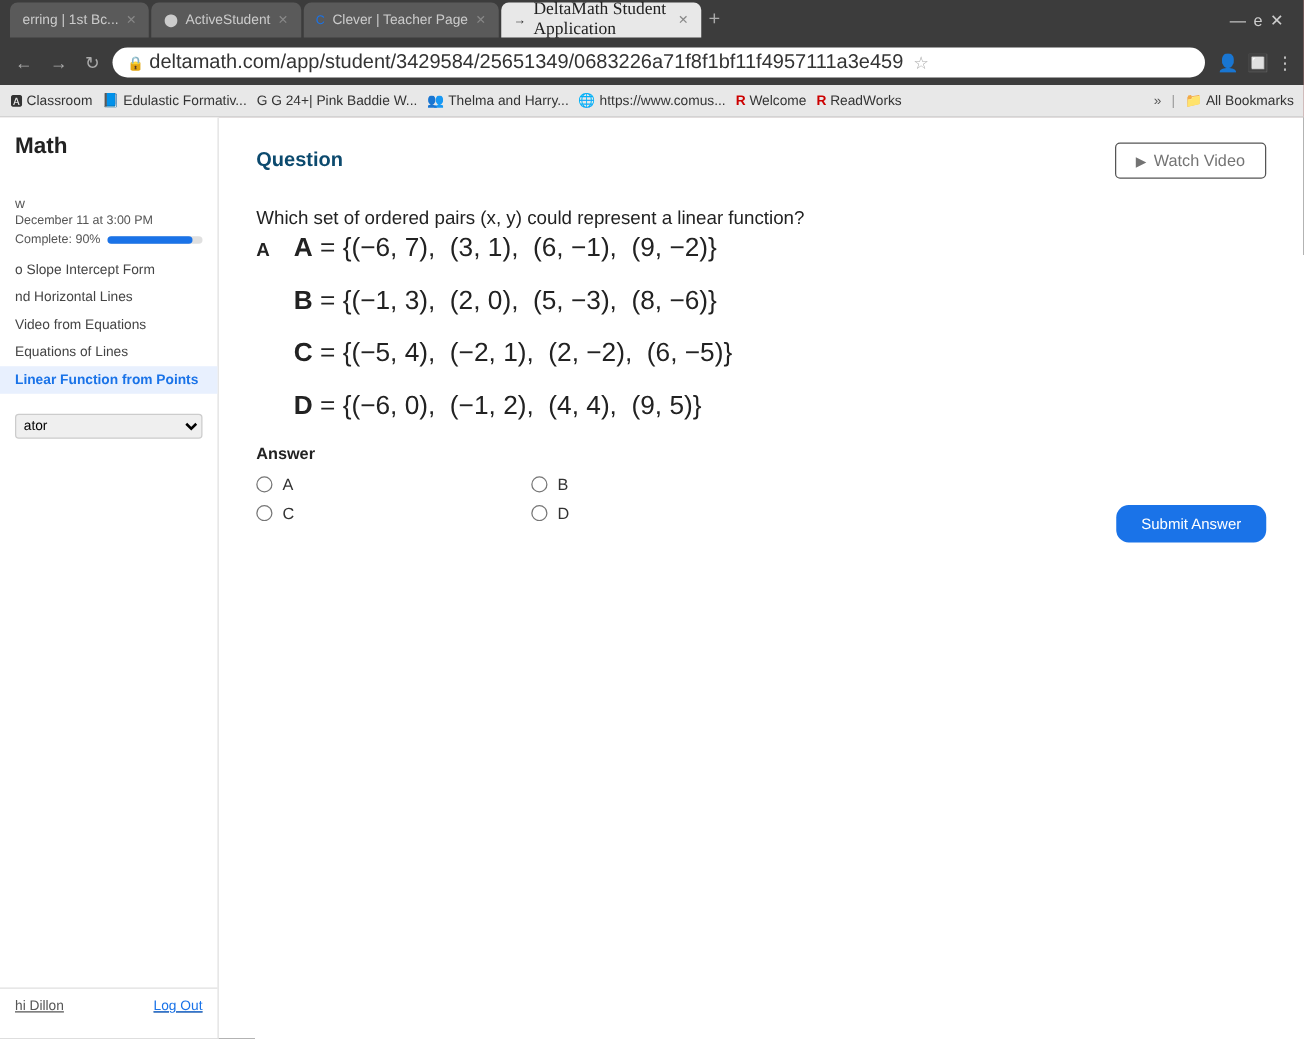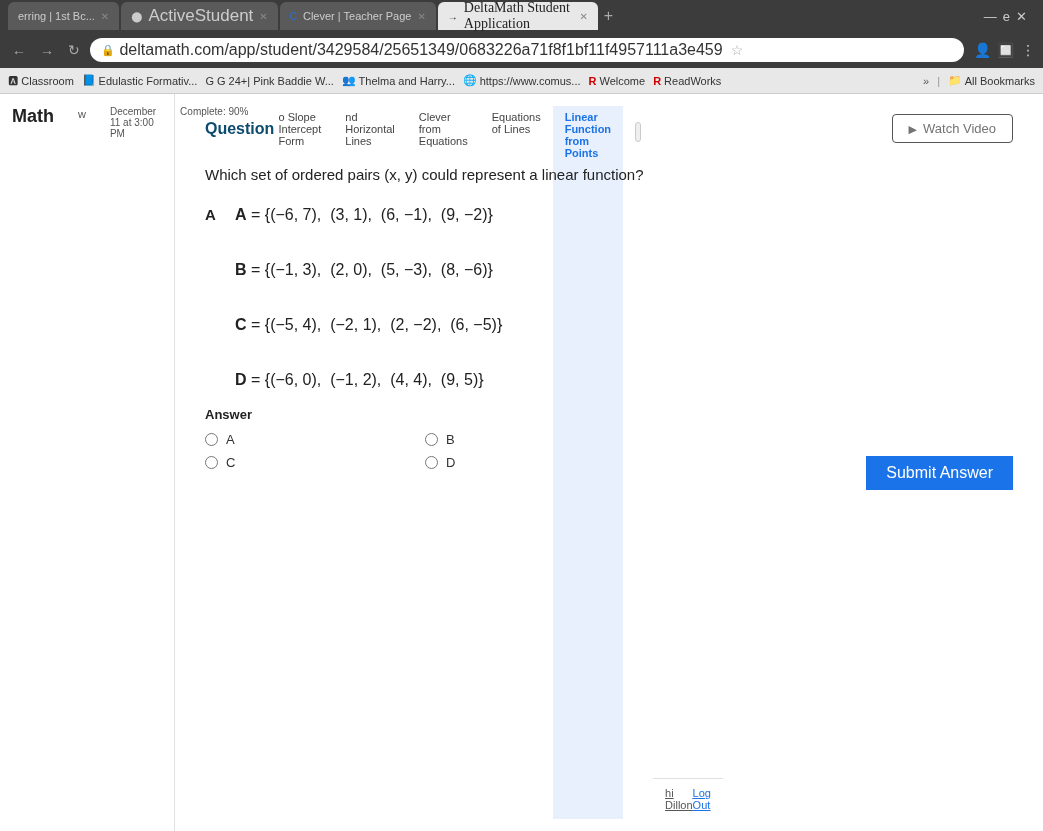--- a/index.html
+++ b/index.html
@@ -24,26 +24,26 @@
     .bookmark-item { display: flex; align-items: center; gap: 3px; cursor: pointer; white-space: nowrap; }
     .bm-icon { font-size: 11px; }
     .bm-more { margin-left: auto; font-size: 11px; color: #555; cursor: pointer; }
     .bm-divider { color: #999; }
     .bm-folder { font-size: 11px; }
 
     
     .app-container { display: flex; background: #fff; height: calc(831px - 94px); width: 100%; }
 
     
-    .sidebar { width: 175px; background: #fff; border-right: 1px solid #e0e0e0; padding: 12px 0; display: flex; flex-direction: row; font-size: 12px; color: #333; }
+    .sidebar { width: 175px; background: #fff; border-right: 1px solid #e0e0e0; padding: 12px 0; display: flex; flex-direction: column; font-size: 12px; color: #333; }
     .sidebar-title { font-size: 18px; font-weight: bold; color: #222; padding: 0 12px 8px; }
     .sidebar-spacer { height: 20px; }
     .sidebar-subtitle { font-size: 11px; color: #555; padding: 2px 12px; }
     .sidebar-due { font-size: 10px; color: #555; padding: 0 12px 4px; }
-    .sidebar-progress-row { display: flex; align-items: flex-start; gap: 6px; padding: 0 12px 8px; }
+    .sidebar-progress-row { display: flex; align-items: center; gap: 6px; padding: 0 12px 8px; }
     .sidebar-progress-label { font-size: 10px; color: #555; white-space: nowrap; }
     .sidebar-progress-bar-bg { flex: 1; background: #e0e0e0; border-radius: 4px; height: 6px; }
     .sidebar-progress-bar-fill { background: #1a73e8; border-radius: 4px; height: 6px; }
     .sidebar-item { padding: 5px 12px; cursor: pointer; font-size: 11px; color: #444; }
     .sidebar-item.active { background: #e8f0fe; color: #1a73e8; font-weight: bold; }
     .sidebar-footer { margin-top: auto; padding: 8px 12px; font-size: 11px; color: #555; border-top: 1px solid #e0e0e0; display: flex; justify-content: space-between; text-decoration: underline; }
     .sidebar-dropdown { padding: 16px 12px; }
     .sidebar-select { font-size: 11px; width: 100%; border: 1px solid #ccc; border-radius: 3px; padding: 2px; }
 
     
@@ -52,45 +52,45 @@
     .question-label { font-size: 16px; font-weight: bold; color: #0c4a6e; }
     .header-buttons { display: flex; gap: 10px; }
     .watch-video-btn { display: flex; align-items: center; gap: 6px; border: 1px solid #555; border-radius: 4px; padding: 6px 16px; font-size: 13px; cursor: pointer; background: #fff; color: #737373; }
     .show-examples-btn { border: 1px solid #555; border-radius: 4px; padding: 6px 16px; font-size: 13px; cursor: pointer; background: #fff; color: #333; }
 
     .question-text { font-size: 15px; color: #222; line-height: 1.6; }
 
     .answer-choices { font-size: 15px; color: #222; }
     .choice-row { margin-bottom: 18px; display: flex; align-items: baseline; gap: 10px; }
     .choice-label { font-weight: bold; min-width: 20px; }
-    .choice-math { font-size: 16px; margin-top: 19px; }
+    .choice-math { font-size: 21px; }
 
     .answer-section { }
     .answer-label { font-size: 13px; font-weight: bold; color: #222; margin-bottom: 10px; }
     .radio-grid { display: grid; grid-template-columns: 200px 200px; gap: 8px 20px; margin-bottom: 16px; }
     .radio-row { display: flex; align-items: center; gap: 8px; font-size: 13px; color: #333; }
     .radio-input { cursor: pointer; }
     .submit-section { display: flex; justify-content: flex-end; margin-top: -30px; }
-    .submit-btn { background: #1a73e8; color: #fff; border: none; border-radius: 0; padding: 8px 20px; font-size: 16px; cursor: pointer; }
+    .submit-btn { background: #1a73e8; color: #fff; border: none; border-radius: 10px; padding: 8px 20px; font-size: 12px; cursor: pointer; }
 
     
     .play-icon::before { content: '▶'; font-size: 11px; }
   </style>
 </head>
 <body>
 
 <div class="browser-chrome">
   <div class="tab-bar">
     <div class="tab">
       <span style="font-size:11px;">erring | 1st Bc...</span>
       <span class="tab-close">✕</span>
     </div>
     <div class="tab">
       <span style="font-size:10px;">⬤</span>
-      <span style="font-size:17px;">ActiveStudent</span>
+      <span style="font-size:11px;">ActiveStudent</span>
       <span class="tab-close">✕</span>
     </div>
     <div class="tab">
       <span style="font-size:10px;color:#1a73e8;">C</span>
       <span style="font-size:11px;">Clever | Teacher Page</span>
       <span class="tab-close">✕</span>
     </div>
     <div class="tab active">
       <span style="font-size:10px;">→</span>
       <span style="font-size:14px;font-family:Liberation Serif, serif;">DeltaMath Student Application</span>
@@ -169,21 +169,21 @@
         <div class="sidebar-progress-bar-fill" style="width: 90%;"></div>
       </div>
     </div>
     <div class="sidebar-item">
       <span>o Slope Intercept Form</span>
     </div>
     <div class="sidebar-item">
       <span>nd Horizontal Lines</span>
     </div>
     <div class="sidebar-item">
-      <span>Clever from Equations</span>
+      <span>Video from Equations</span>
     </div>
     <div class="sidebar-item">
       <span>Equations of Lines</span>
     </div>
     <div class="sidebar-item active">
       <span>Linear Function from Points</span>
     </div>
     <div class="sidebar-dropdown">
       <select class="sidebar-select">
         <option>ator</option>

